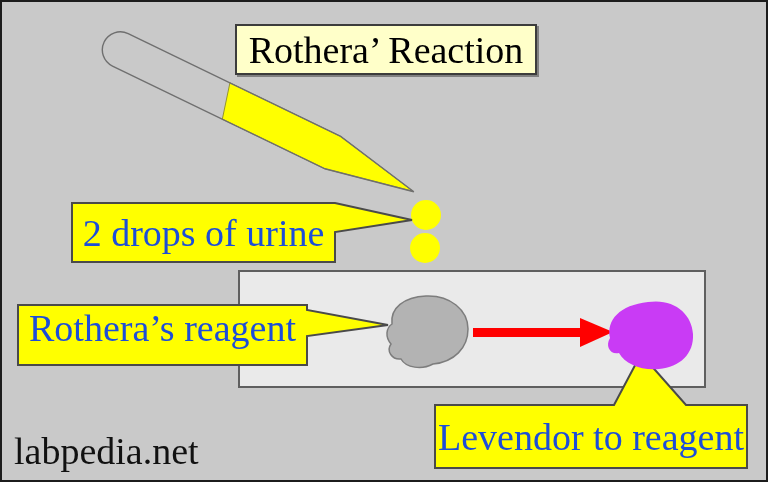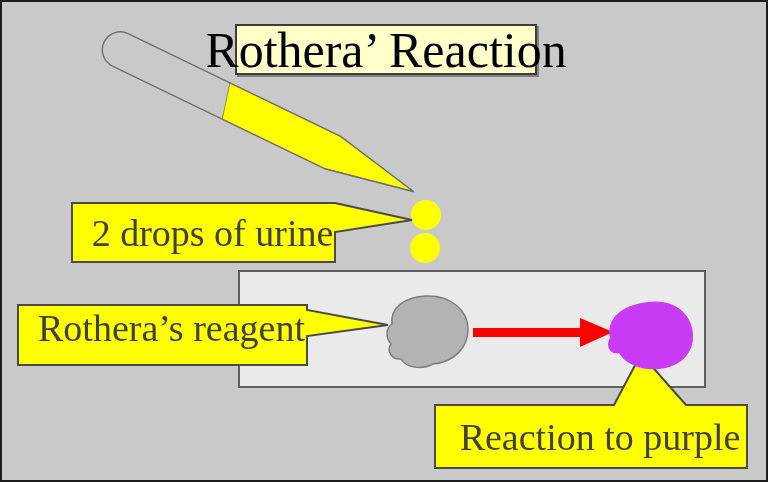--- a/index.html
+++ b/index.html
@@ -9,28 +9,28 @@
     width:768px;height:482px;
     background:#C9C9C9;
     border:2px solid #1c1c1c;
     overflow:hidden;
     font-family:"Liberation Serif","DejaVu Serif",serif;
   }
   .layer{position:absolute;left:0;top:0;width:768px;height:482px;}
   .label{
     position:absolute;
     display:flex;align-items:center;justify-content:center;
-    color:#404040;font-size:38px;line-height:1;white-space:nowrap;margin-left:9px;
+    color:#1d4ed8;font-size:38px;line-height:1;white-space:nowrap;
   }
   .title-box{
     position:absolute;left:233px;top:22px;width:302px;height:51px;
     background:#FFFFC9;border:2px solid #3c3c3c;
     box-shadow:2px 2px 0 rgba(40,40,40,0.45);
     display:flex;align-items:center;justify-content:center;
-    font-size:50px;color:#000;white-space:nowrap;
+    font-size:38px;color:#000;white-space:nowrap;
   }
   .watermark{
     position:absolute;left:12px;top:430px;
     font-size:38px;color:#111;line-height:1.05;white-space:nowrap;
   }
 </style>
 </head>
 <body>
 
 <div class="canvas">
@@ -66,16 +66,17 @@
              C 640,369 623,362 617,351 C 608,353 603,344 608,336
              C 604,318 618,303 646,300 Z" fill="#C93BF5"></path>
   </svg>
 
   <div class="title-box">Rothera’ Reaction</div>
 
   <div class="label" style="left:70px;top:201px;width:263px;height:59px;">2 drops of urine</div>
 
   <div class="label" style="left:16px;top:303px;width:289px;height:46px;">Rothera’s reagent</div>
 
-  <div class="label" style="left:433px;top:403px;width:312px;height:63px;">Reaction to purple</div>
+  <div class="label" style="left:433px;top:403px;width:312px;height:63px;">Levendor to reagent</div>
 
+  <div class="watermark">labpedia.net</div>
 
 </div>
 
 </body></html>

